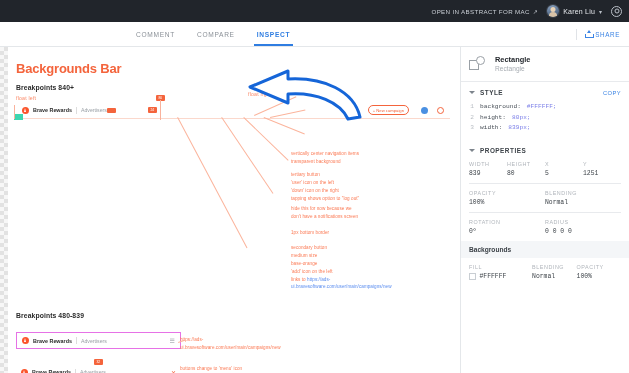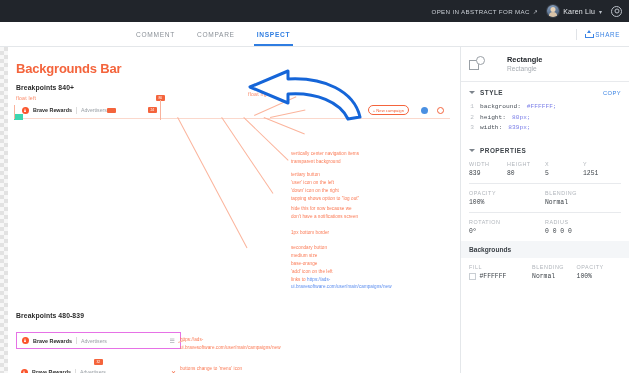--- a/index.html
+++ b/index.html
@@ -146,21 +146,21 @@
   .sel-box.pink{border-color:#e672e6;}
 
   
   .arrow-wrap{position:absolute;left:236px;top:22px;width:130px;height:52px;pointer-events:none;}
 
   
   .inspector{
     flex:0 0 169px;width:169px;background:#fff;border-left:1px solid #e4e7ea;
     display:flex;flex-direction:column;overflow:hidden;
   }
-  .insp-head{display:flex;align-items:center;gap:22px;padding:8px 8px 9px 8px;}
+  .insp-head{display:flex;align-items:center;gap:10px;padding:8px 8px 9px 8px;}
   .shape-ico{width:16px;height:15px;position:relative;flex:0 0 16px;}
   .shape-ico .sq{position:absolute;left:0;bottom:1px;width:10px;height:10px;border:1.1px solid #9aa0a6;background:#fff;}
   .shape-ico .ci{position:absolute;right:0;top:0;width:9px;height:9px;border:1.1px solid #9aa0a6;border-radius:50%;background:#fff;}
   .insp-title{font-size:7.4px;font-weight:bold;color:#24282d;}
   .insp-sub{font-size:6.6px;color:#a7acb2;margin-top:1px;}
   .hr{height:1px;background:#e8eaed;}
   .sect-hd{
     display:flex;align-items:center;padding:7px 8px 5px 8px;gap:5px;
   }
   .tri{width:0;height:0;border-left:3px solid transparent;border-right:3px solid transparent;border-top:3.6px solid #7d848c;cursor:pointer;}

